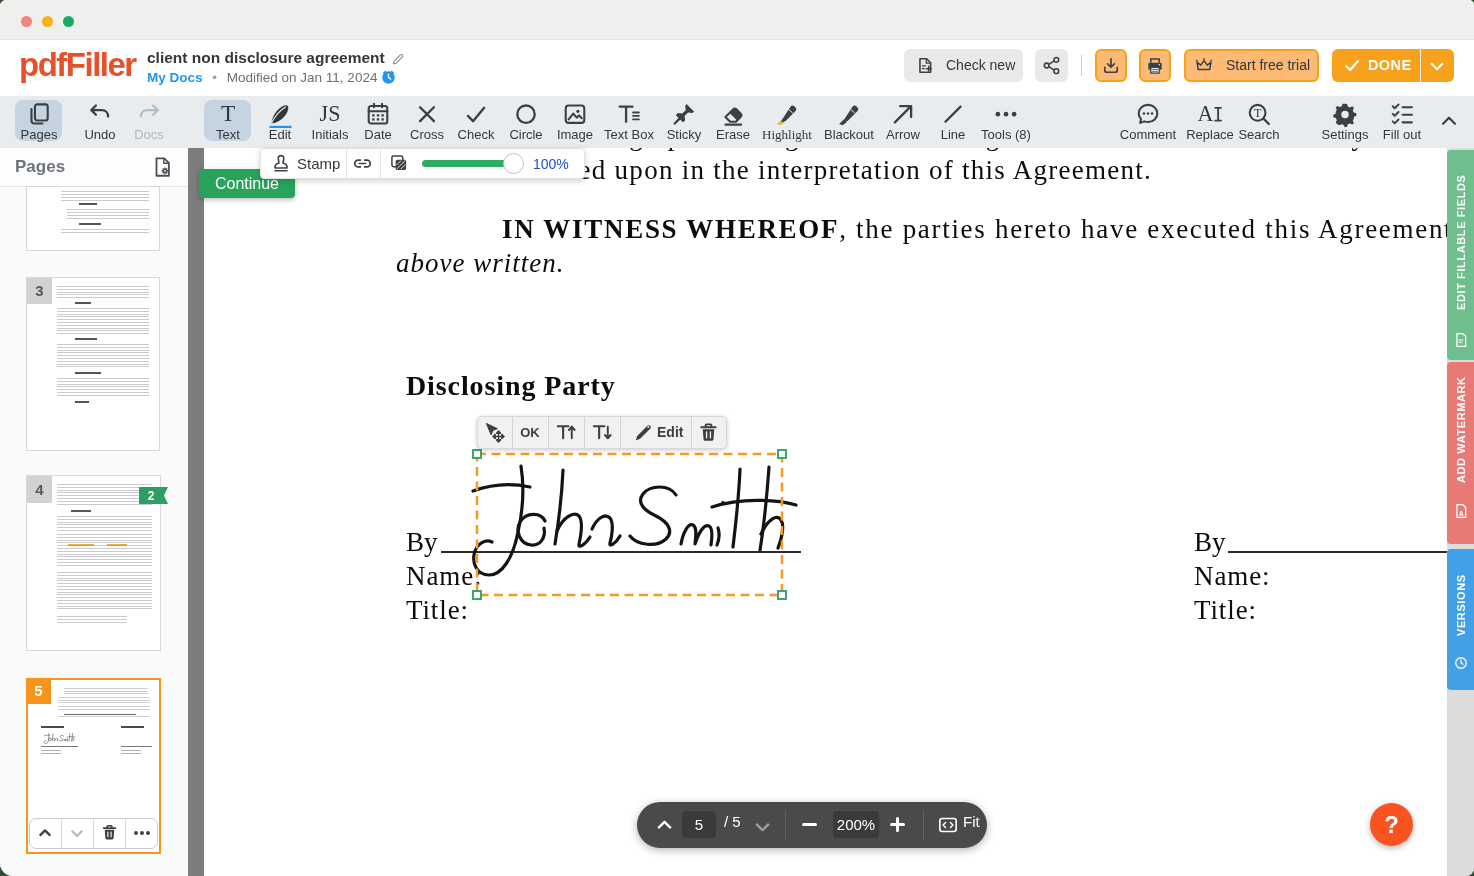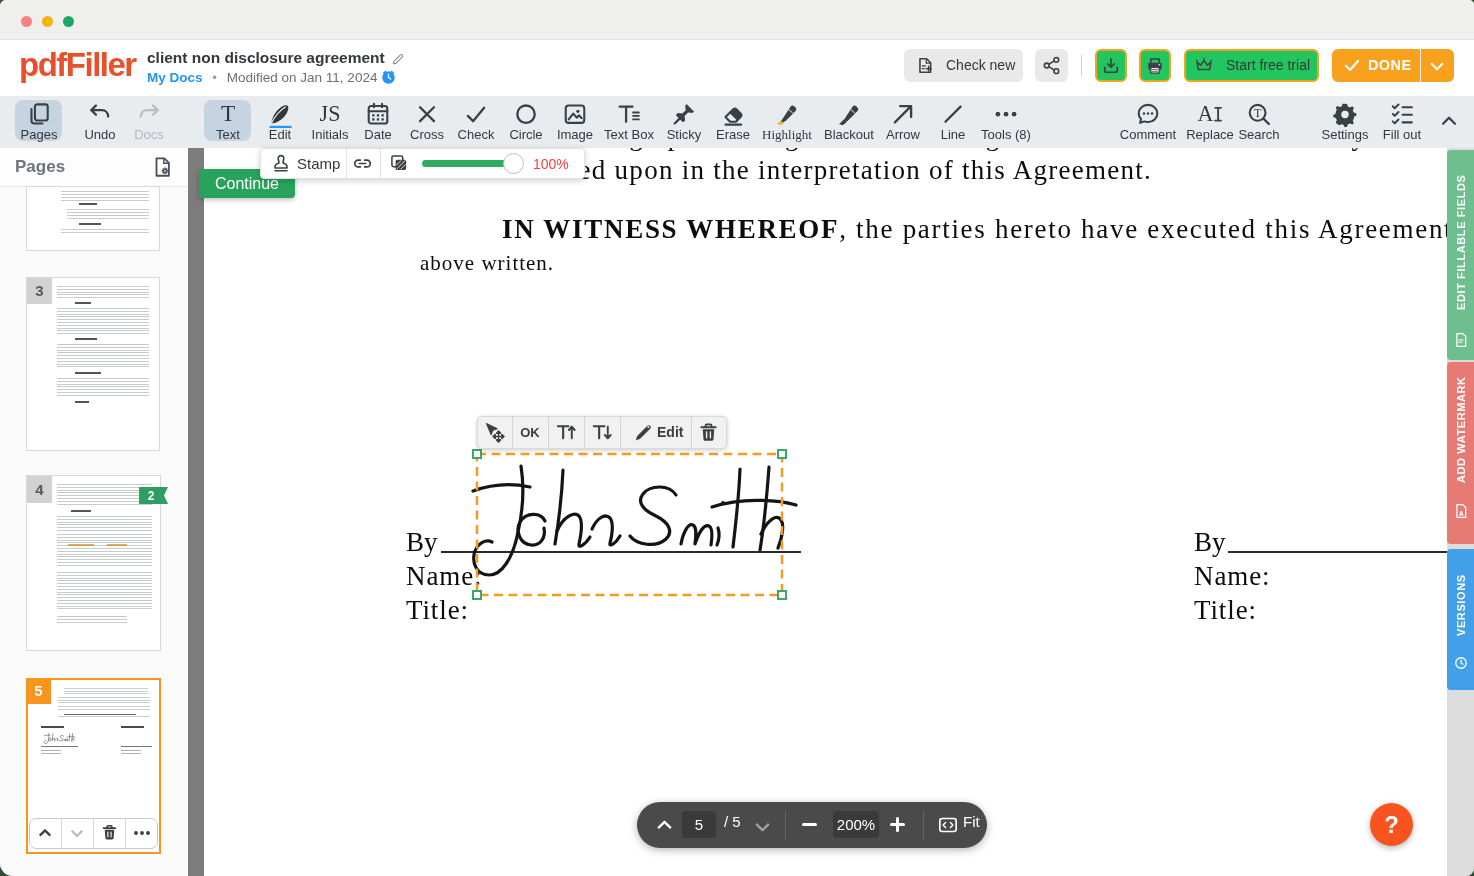--- a/index.html
+++ b/index.html
@@ -5,21 +5,21 @@
   html,body{margin:0;padding:0;}
   body{width:1474px;height:876px;background:#2d4f30;font-family:"Liberation Sans",sans-serif;overflow:hidden;}
   #win{position:absolute;left:0;top:0;width:1474px;height:876px;border-radius:6px 5px 8px 13px;overflow:hidden;background:#fff;}
   .abs{position:absolute;}
   
   #chrome{left:0;top:0;width:1474px;height:40px;background:#efefed;border-bottom:1px solid #e3e3e1;box-sizing:border-box;}
   .dot{width:11px;height:11px;border-radius:50%;top:16px;}
   
   #header{left:0;top:40px;width:1474px;height:56px;background:#fff;}
   #logo{left:19px;top:46px;font-size:33px;font-weight:bold;color:#e8502b;letter-spacing:-1.5px;}
-  .obtn{box-sizing:border-box;border:2px solid #f7a11c;border-radius:6px;background:#22c55e;top:49px;height:33px;}
+  .obtn{box-sizing:border-box;border:2px solid #f7a11c;border-radius:6px;background:#fdba74;top:49px;height:33px;}
   
   #toolbar{left:0;top:96px;width:1474px;height:52px;background:#e9ecef;}
   .titem{position:absolute;top:102px;width:80px;height:42px;text-align:center;color:#33383d;}
   .titem .lab{display:block;margin-top:1px;font-size:13px;white-space:nowrap;text-align:center;}
   .titem .ic{display:flex;height:24px;justify-content:center;overflow:visible;}
   .titem .ic svg{transform:scale(1.16);transform-origin:50% 45%;}
   .tsel{position:absolute;background:#c6d3e1;border-radius:8px;width:47px;height:41px;top:100px;}
   .muted{color:#b3b8bd;}
   
   #main{left:0;top:148px;width:1474px;height:728px;background:#7c7c7c;}
@@ -339,21 +339,22 @@
   <div class="abs" style="left:1438px;top:110px;"><svg width="22" height="22" viewBox="0 0 24 24">
         <path d="M5.5 15 L12 8.5 L18.5 15" stroke="#3a4045" stroke-width="2.4" fill="none" stroke-linecap="round" stroke-linejoin="round"></path>
       </svg></div>
 
   <div class="abs" id="main">
     <div class="abs" id="sidebar"></div>
     <div class="abs" id="page">
     <div class="abs serif" style="left:298px;top:-25px;font-size:27px;line-height:27px;letter-spacing:1.3px;white-space:nowrap;">(c)&nbsp;&nbsp;&nbsp;&nbsp;&nbsp;Paragraph headings used in this Agreement are for reference only and shall not</div>
     <div class="abs serif" style="left:202px;top:9px;font-size:27px;line-height:27px;letter-spacing:1.26px;">be used or relied upon in the interpretation of this Agreement.</div>
     <div class="abs serif" style="left:298px;top:68px;font-size:27px;line-height:27px;white-space:nowrap;letter-spacing:1.7px;"><b>IN WITNESS WHEREOF</b>, the parties hereto have executed this Agreement as of the date first</div>
-    <div class="abs serif" style="left:216px;top:102px;font-size:21px;line-height:27px;letter-spacing:1.0px;">above written.</div>
+    <div class="abs serif" style="left:192px;top:102px;font-size:27px;line-height:27px;letter-spacing:1.0px;font-style:italic;">above written.</div>
+    <div class="abs serif" style="left:202px;top:222px;font-size:28px;font-weight:bold;letter-spacing:0.9px;">Disclosing Party</div>
     <div class="abs serif" style="left:202px;top:379px;font-size:27px;">By</div>
     <div class="abs" style="left:237px;top:403px;width:360px;height:2px;background:#2a2a2a;"></div>
     <div class="abs serif" style="left:202px;top:413px;font-size:27px;letter-spacing:0.9px;">Name:</div>
     <div class="abs serif" style="left:202px;top:447px;font-size:27px;letter-spacing:0.9px;">Title:</div>
     <div class="abs serif" style="left:990px;top:379px;font-size:27px;">By</div>
     <div class="abs" style="left:1024px;top:403px;width:423px;height:2px;background:#2a2a2a;"></div>
     <div class="abs serif" style="left:990px;top:413px;font-size:27px;letter-spacing:0.9px;">Name:</div>
     <div class="abs serif" style="left:990px;top:447px;font-size:27px;letter-spacing:0.9px;">Title:</div>
     <svg id="sig" width="340" height="125" viewBox="462 458 340 125" style="position:absolute;left:258px;top:310px;" fill="none" stroke="#141414" stroke-width="3.2" stroke-linecap="round" stroke-linejoin="round">
           <path d="M473 491 C492 484 512 483 530 487"></path>
@@ -607,21 +608,21 @@
         <path d="M9.5 7 H7 a4 4 0 0 0 0 8 h2.5 M14.5 7 H17 a4 4 0 0 1 0 8 h-2.5 M8.5 11 h7"></path>
       </g>
     </svg>
   <svg class="abs" style="left:389px;top:153px;" width="20" height="20" viewBox="0 0 24 24">
       <rect x="3.5" y="3.5" width="13" height="13" rx="2" stroke="#3a4045" stroke-width="1.8" fill="none"></rect>
       <rect x="8" y="8" width="12.5" height="12.5" rx="2" fill="#3a4045"></rect>
       <path d="M9.5 19 L19.5 9 M9 14.5 L14.5 9 M14 19.5 L19.8 13.7" stroke="#fff" stroke-width="1"></path>
     </svg>
   <div class="abs" style="left:422px;top:160px;width:92px;height:7px;background:#2ead61;border-radius:4px;"></div>
   <div class="abs" style="left:503px;top:153px;width:21px;height:21px;background:#fff;border:1.5px solid #bdbdbd;border-radius:50%;box-sizing:border-box;"></div>
-  <div class="abs" style="left:533px;top:156px;font-size:14px;color:#ef4444;">100%</div>
+  <div class="abs" style="left:533px;top:156px;font-size:14px;color:#1d4ed8;">100%</div>
   <div class="abs vtab" style="top:150px;height:210px;background:#6fbe8d;"></div>
   <div class="abs vtxt" style="top:150px;height:185px;">EDIT FILLABLE FIELDS</div>
   <svg class="abs" style="left:1454px;top:332px;" width="14" height="16" viewBox="0 0 24 26">
       <path d="M5 2 H15 L20 7 V24 H5 Z" stroke="#fff" stroke-width="2.2" fill="none" stroke-linejoin="round"></path>
       <path d="M8.5 13 h7 M8.5 17 h5" stroke="#fff" stroke-width="1.8" stroke-linecap="round"></path>
     </svg>
   <div class="abs vtab" style="top:362px;height:182px;background:#e87a76;"></div>
   <div class="abs vtxt" style="top:362px;height:135px;">ADD WATERMARK</div>
   <svg class="abs" style="left:1454px;top:503px;" width="14" height="16" viewBox="0 0 24 26">
       <path d="M5 2 H15 L20 7 V24 H5 Z" stroke="#fff" stroke-width="2.2" fill="none" stroke-linejoin="round"></path>

